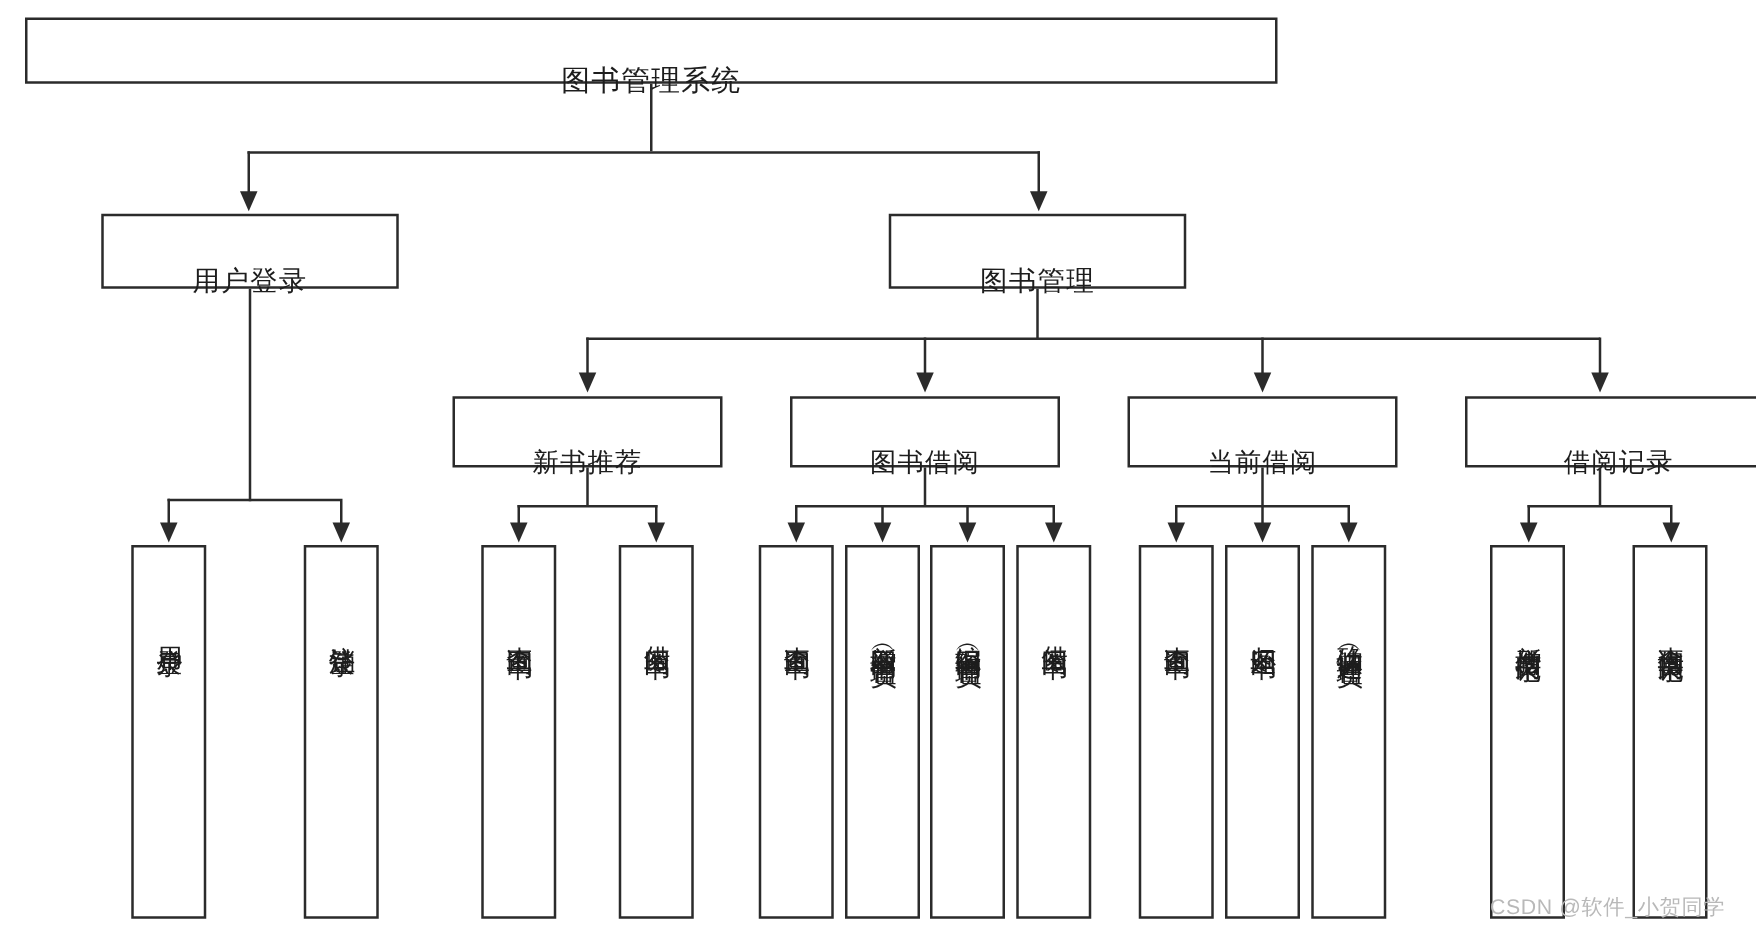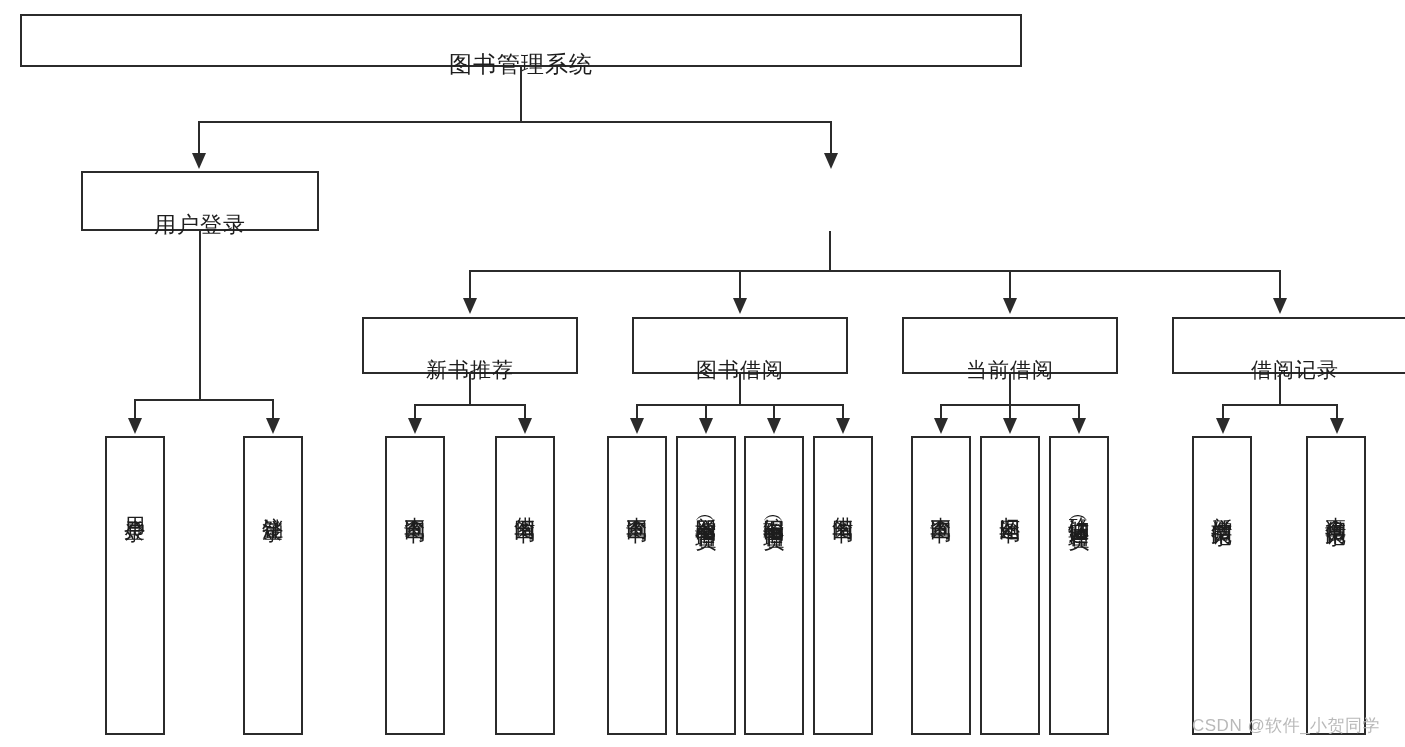--- a/index.html
+++ b/index.html
@@ -99,20 +99,23 @@
 
   <div class="hline" style="left:198px; top:121px; width:634px;"></div>
 
   <div class="vline" style="left:198px; top:121px; height:34px;"></div>
   <div class="arrow" style="left:192px; top:153px;"></div>
   <div class="vline" style="left:830px; top:121px; height:34px;"></div>
   <div class="arrow" style="left:824px; top:153px;"></div>
 
   <div class="node lvl2" style="left:81px; top:171px; width:238px; height:60px;">
     <span class="label">用户登录</span>
+  </div>
+  <div class="node lvl2" style="left:711px; top:171px; width:238px; height:60px;">
+    <span class="label">图书管理</span>
   </div>
 
   <div class="vline" style="left:199px; top:231px; height:170px;"></div>
   <div class="hline" style="left:134px; top:399px; width:138px;"></div>
   <div class="vline" style="left:134px; top:399px; height:21px;"></div>
   <div class="arrow" style="left:128px; top:418px;"></div>
   <div class="vline" style="left:272px; top:399px; height:21px;"></div>
   <div class="arrow" style="left:266px; top:418px;"></div>
 
   <div class="vline" style="left:829px; top:231px; height:40px;"></div>

